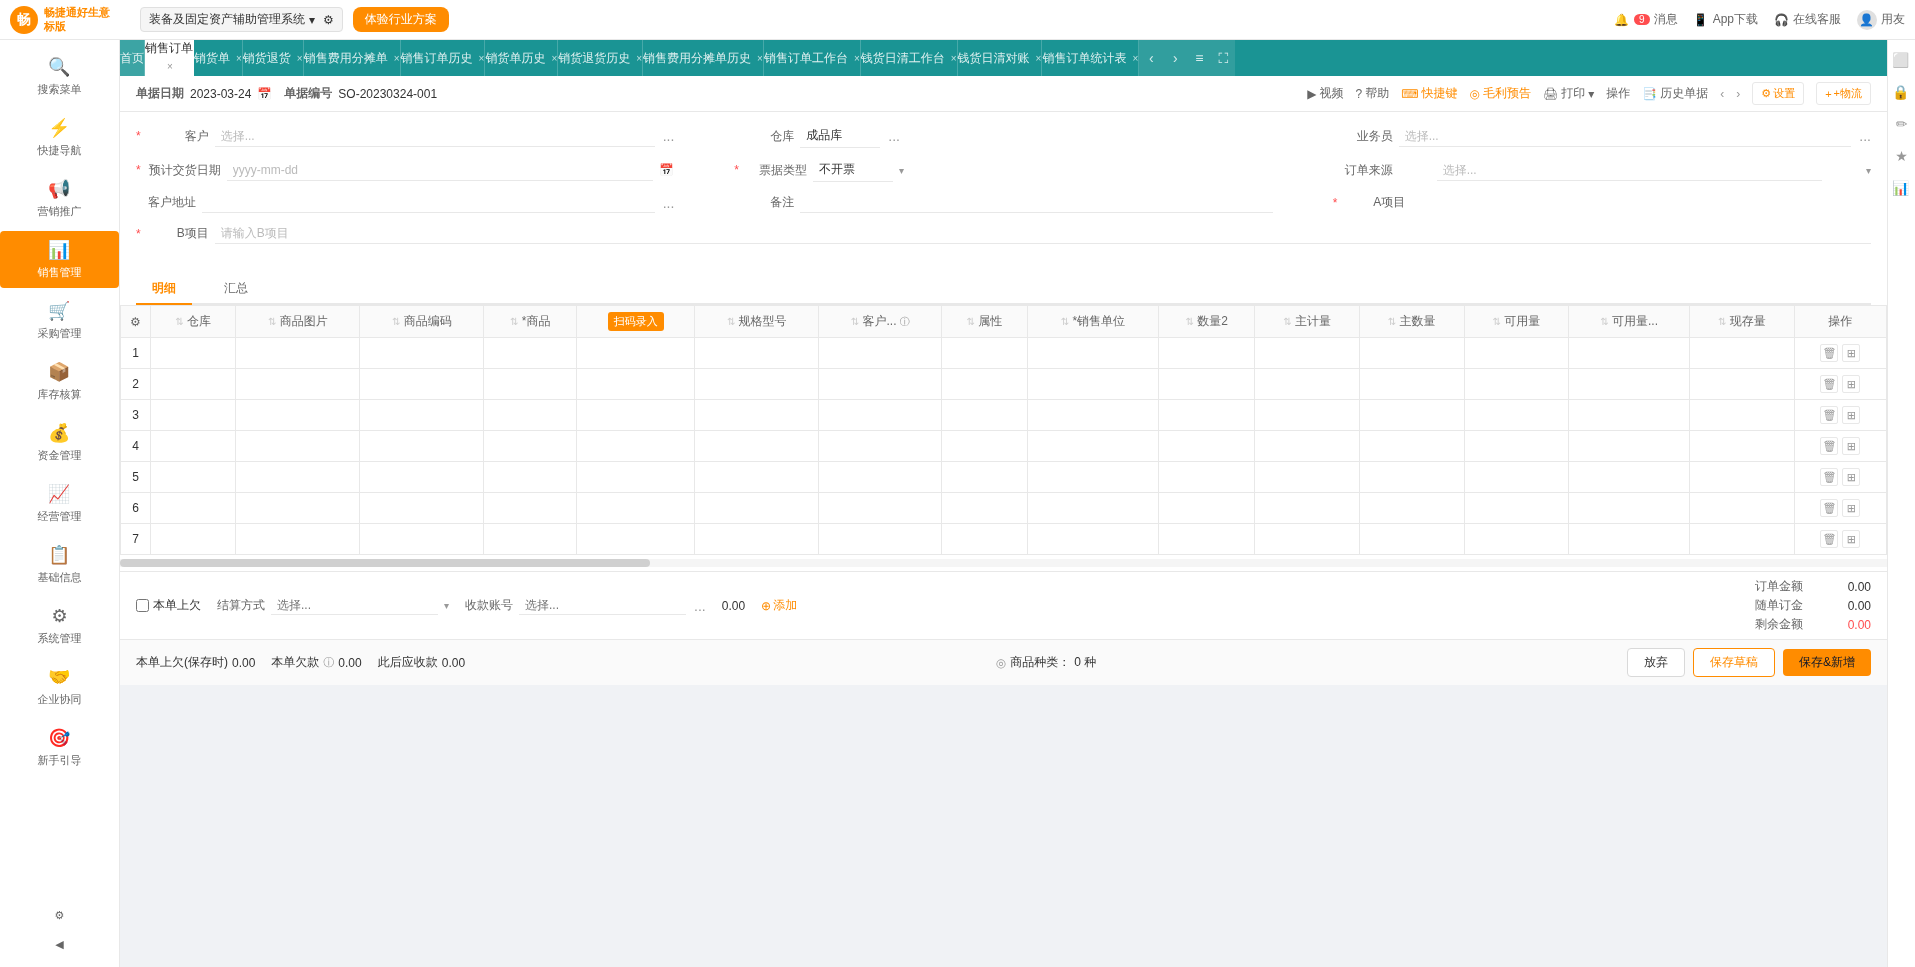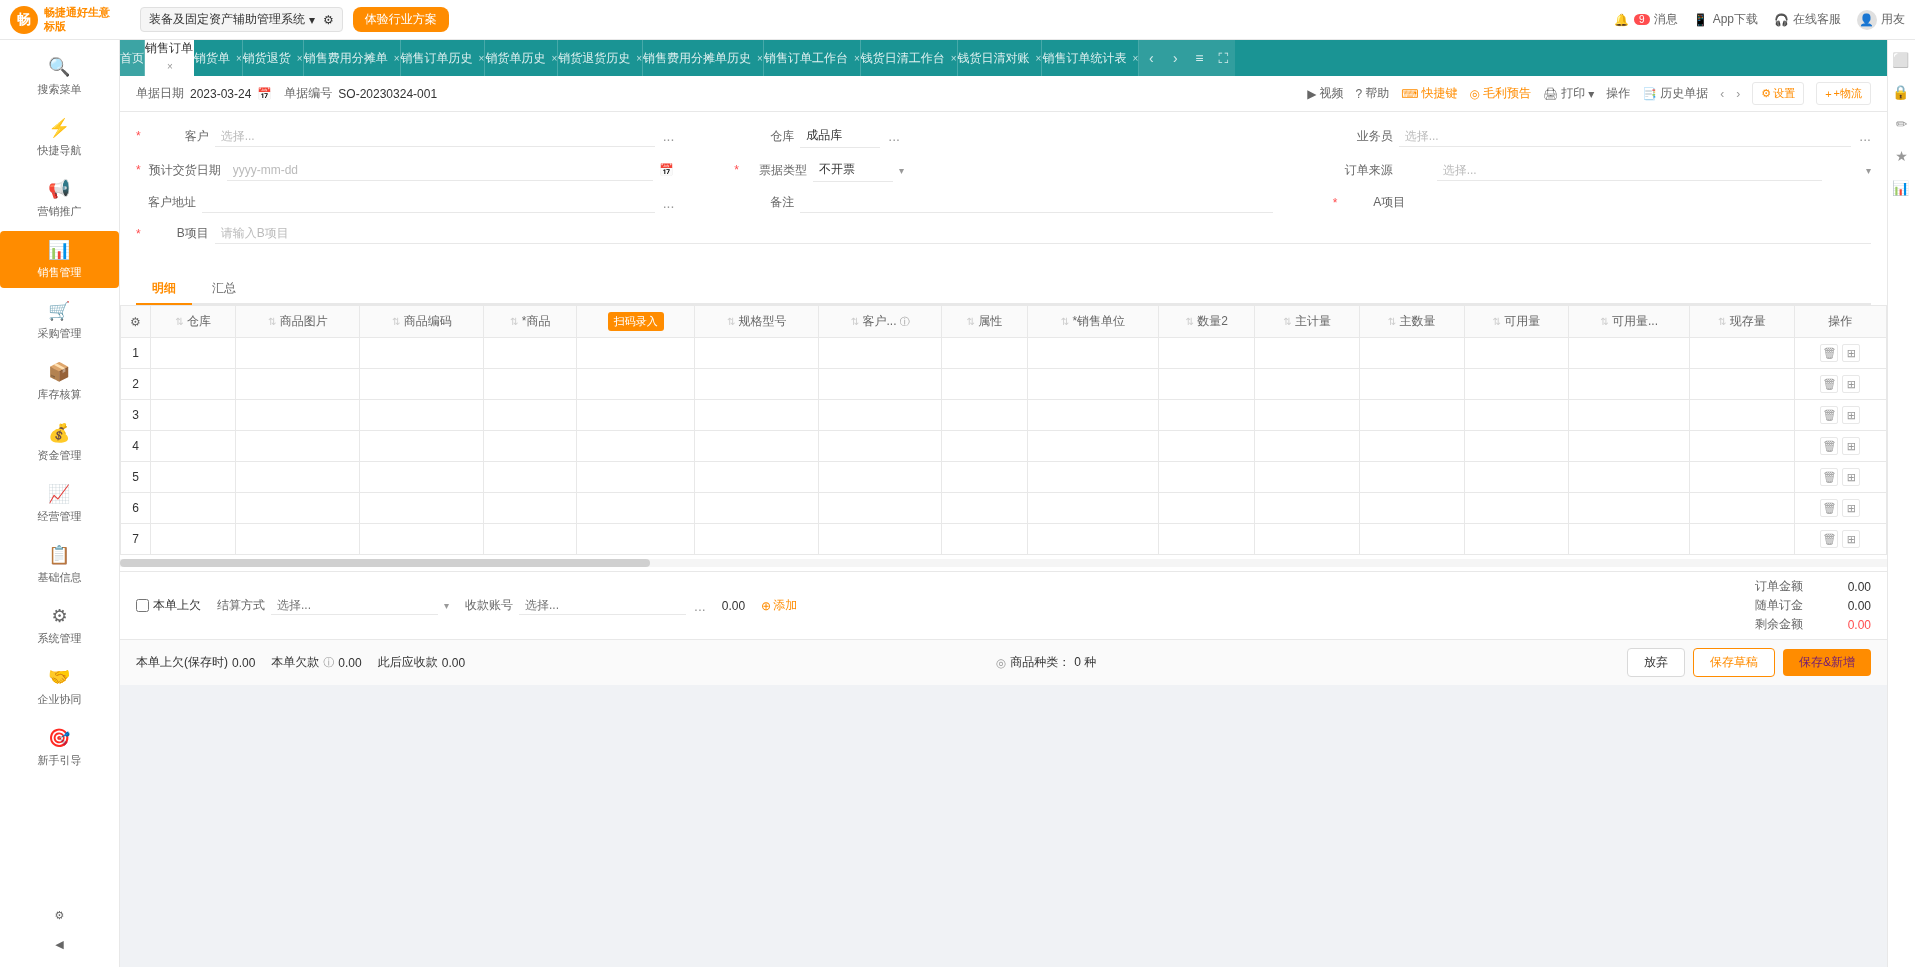--- a/index.html
+++ b/index.html
@@ -144,21 +144,21 @@
     }
     .toolbar-btn {
       display: flex; align-items: center; gap: 3px;
       color: #666; cursor: pointer; font-size: 12px;
     }
     .toolbar-right { margin-left: auto; display: flex; gap: 12px; }
     .form-field {
       display: flex; align-items: center; gap: 6px;
       font-size: 12px;
     }
-    .form-field label { color: #666; white-space: nowrap; }
+    .form-field label { color: #666; white-space: nowrap; font-weight: bold; }
     .form-value { color: #333; }
 
     
     .form-body { padding: 12px 16px; }
     .form-row {
       display: flex; align-items: center;
       margin-bottom: 10px;
       gap: 0;
     }
     .field-group {
@@ -184,21 +184,21 @@
     .field-input::placeholder { color: #bbb; }
     .dots-btn { color: #999; cursor: pointer; font-size: 14px; margin-left: 2px; }
     .select-arrow { color: #999; font-size: 10px; }
     .cal-icon { color: #999; cursor: pointer; }
 
     
     .form-tabs {
       display: flex; align-items: flex-end;
       border-bottom: 2px solid #e8e8e8;
       margin: 8px 16px 0;
-      gap: 4px;
+      gap: 16px;
     }
     .form-tab {
       padding: 6px 16px;
       cursor: pointer;
       font-size: 12px;
       color: #666;
       border-bottom: 2px solid transparent;
       margin-bottom: -2px;
     }
     .form-tab.active {
@@ -306,21 +306,21 @@
       border-radius: 4px; padding: 5px 16px;
       cursor: pointer; font-size: 12px; color: #333;
     }
     .btn-primary {
       border: 1px solid #ff8c00; background: #fff;
       color: #ff8c00;
       border-radius: 4px; padding: 5px 16px;
       cursor: pointer; font-size: 12px;
     }
     .btn-orange {
-      background: #ff8c00; color: #701a75;
+      background: #ff8c00; color: #0f172a;
       border: none; border-radius: 4px; padding: 5px 16px;
       cursor: pointer; font-size: 12px;
     }
 
     
     .right-panel {
       width: 28px;
       background: #fff;
       border-left: 1px solid #e8e8e8;
       display: flex; flex-direction: column;

